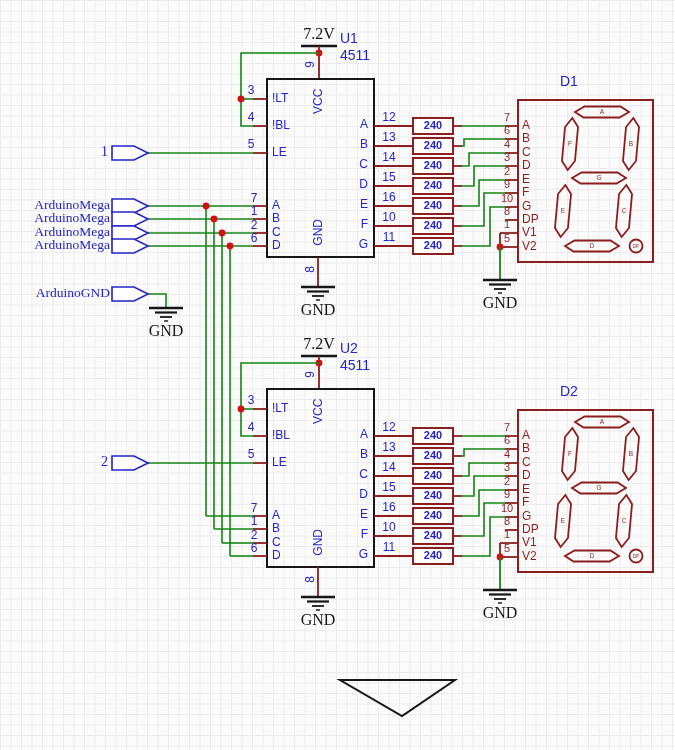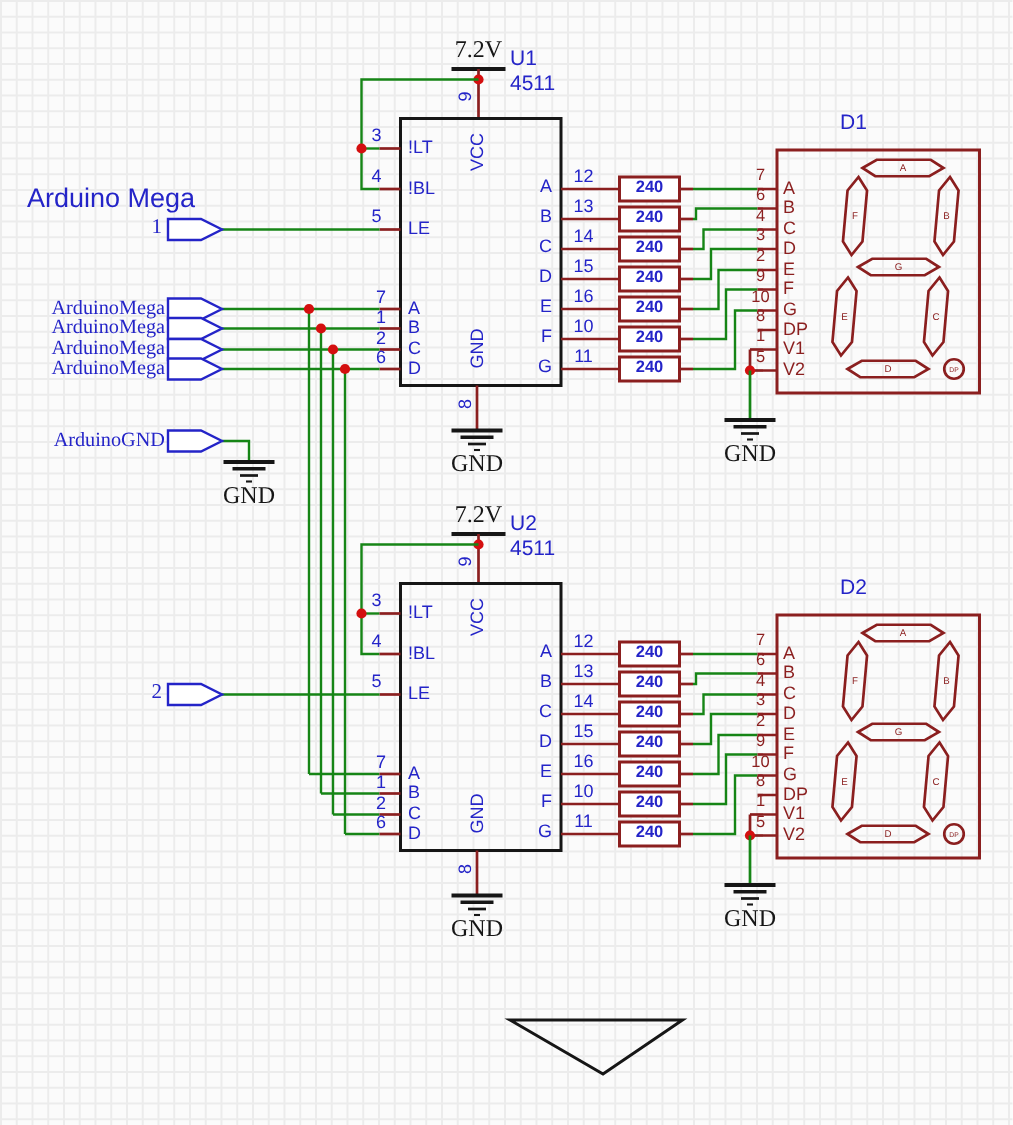--- a/index.html
+++ b/index.html
@@ -214,21 +214,20 @@
       <text x="592" y="558.2" text-anchor="middle" font-size="6.5" fill="#8b1f1f" font-family="Liberation Sans, sans-serif">D</text>
       <circle cx="636" cy="556" r="6.5" fill="none" stroke="#8b1f1f" stroke-width="1.8"></circle>
       <text x="636" y="558" text-anchor="middle" font-size="4.5" fill="#8b1f1f" font-family="Liberation Sans, sans-serif">DP</text>
       <polyline points="148,294 166,294 166,308" fill="none" stroke="#168516" stroke-width="1.6"></polyline>
       <path d="M 112 287 h 22 l 14 7 l -14 7 h -22 z" fill="#ffffff" stroke="#2424c8" stroke-width="1.6"></path>
       <line x1="149" y1="308" x2="183" y2="308" stroke="#161616" stroke-width="2.6"></line>
       <line x1="155" y1="312.5" x2="177" y2="312.5" stroke="#161616" stroke-width="2.2"></line>
       <line x1="160" y1="317" x2="172" y2="317" stroke="#161616" stroke-width="1.8"></line>
       <line x1="164" y1="321" x2="168" y2="321" stroke="#161616" stroke-width="1.4"></line>
     </svg>
-  <div class="lbl blue sans" style="left:18px;top:123px;font-size:18px;">Arduino Mega</div>
 <div class="lbl serif blk ctr" style="left: 296px; top: 26px; width: 46px; font-size: 16px;">7.2V</div>
     <div class="lbl blue vtext" style="left: 296px; top: 58px; width: 28px; font-size: 12px;">9</div>
     <div class="lbl blue sans" style="left: 340px; top: 31px; width: 60px; font-size: 14px;">U1</div>
     <div class="lbl blue sans" style="left: 340px; top: 48px; width: 60px; font-size: 14px;">4511</div>
     <div class="lbl blue vtext" style="left: 298px; top: 95px; width: 40px; font-size: 12px;">VCC</div>
     <div class="lbl blue vtext" style="left: 298px; top: 226px; width: 40px; font-size: 12px;">GND</div>
     <div class="lbl blue ctr" style="left: 240px; top: 84px; width: 22px; font-size: 12px;">3</div>
     <div class="lbl blue" style="left: 272px; top: 92px; width: 30px; font-size: 12px;">!LT</div>
     <div class="lbl blue ctr" style="left: 240px; top: 111px; width: 22px; font-size: 12px;">4</div>
     <div class="lbl blue" style="left: 272px; top: 119px; width: 30px; font-size: 12px;">!BL</div>

